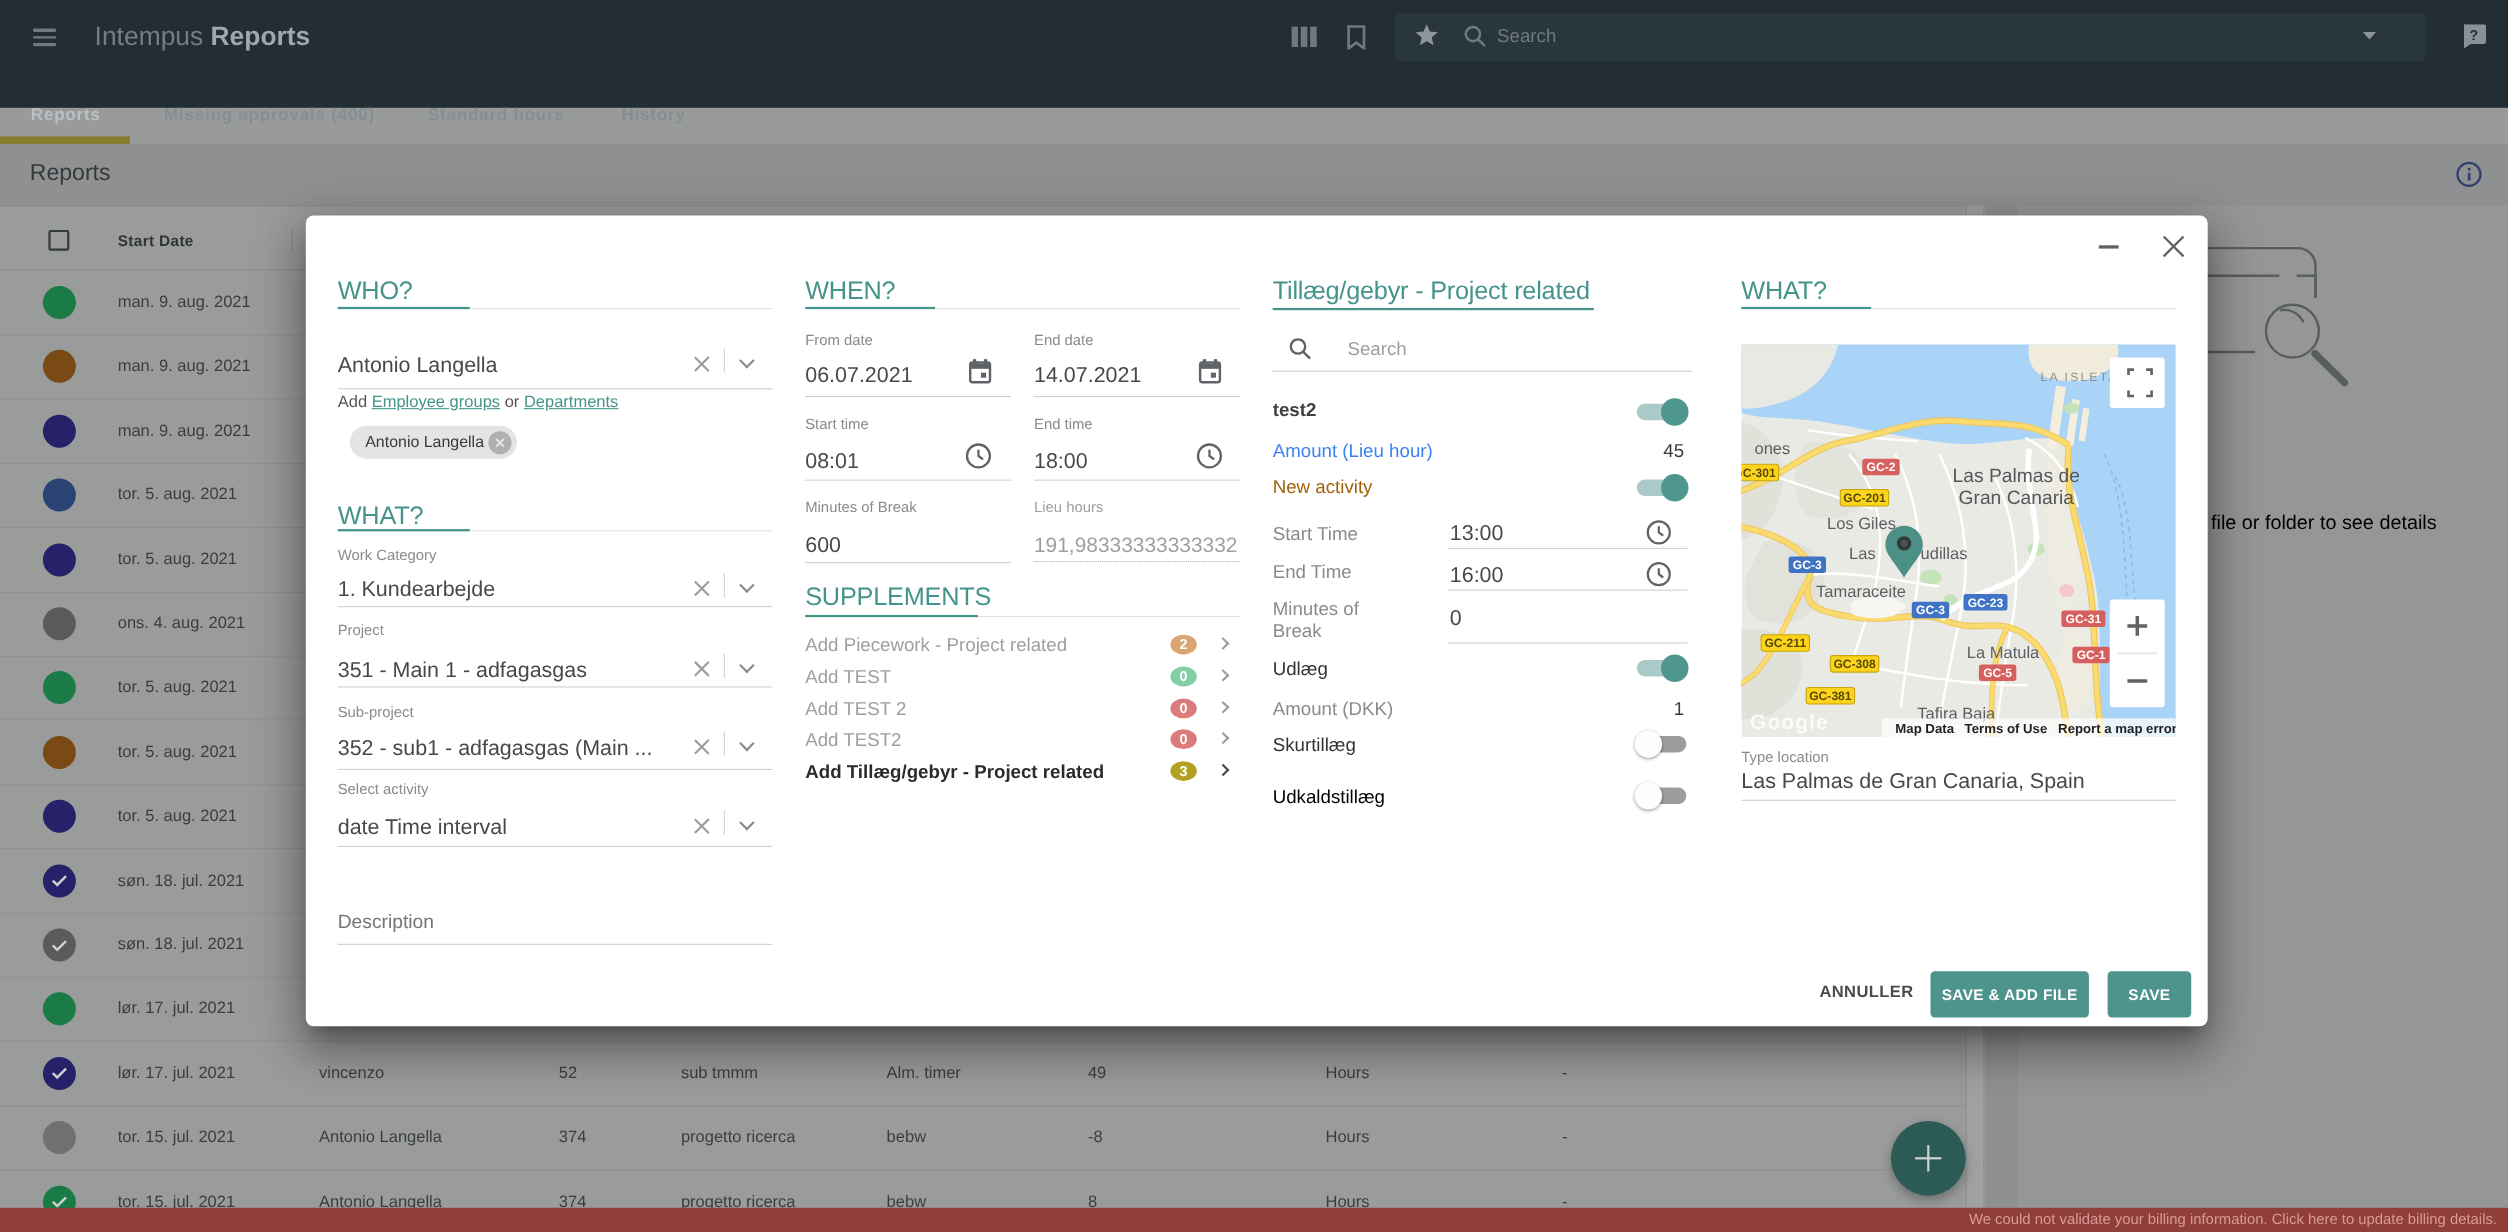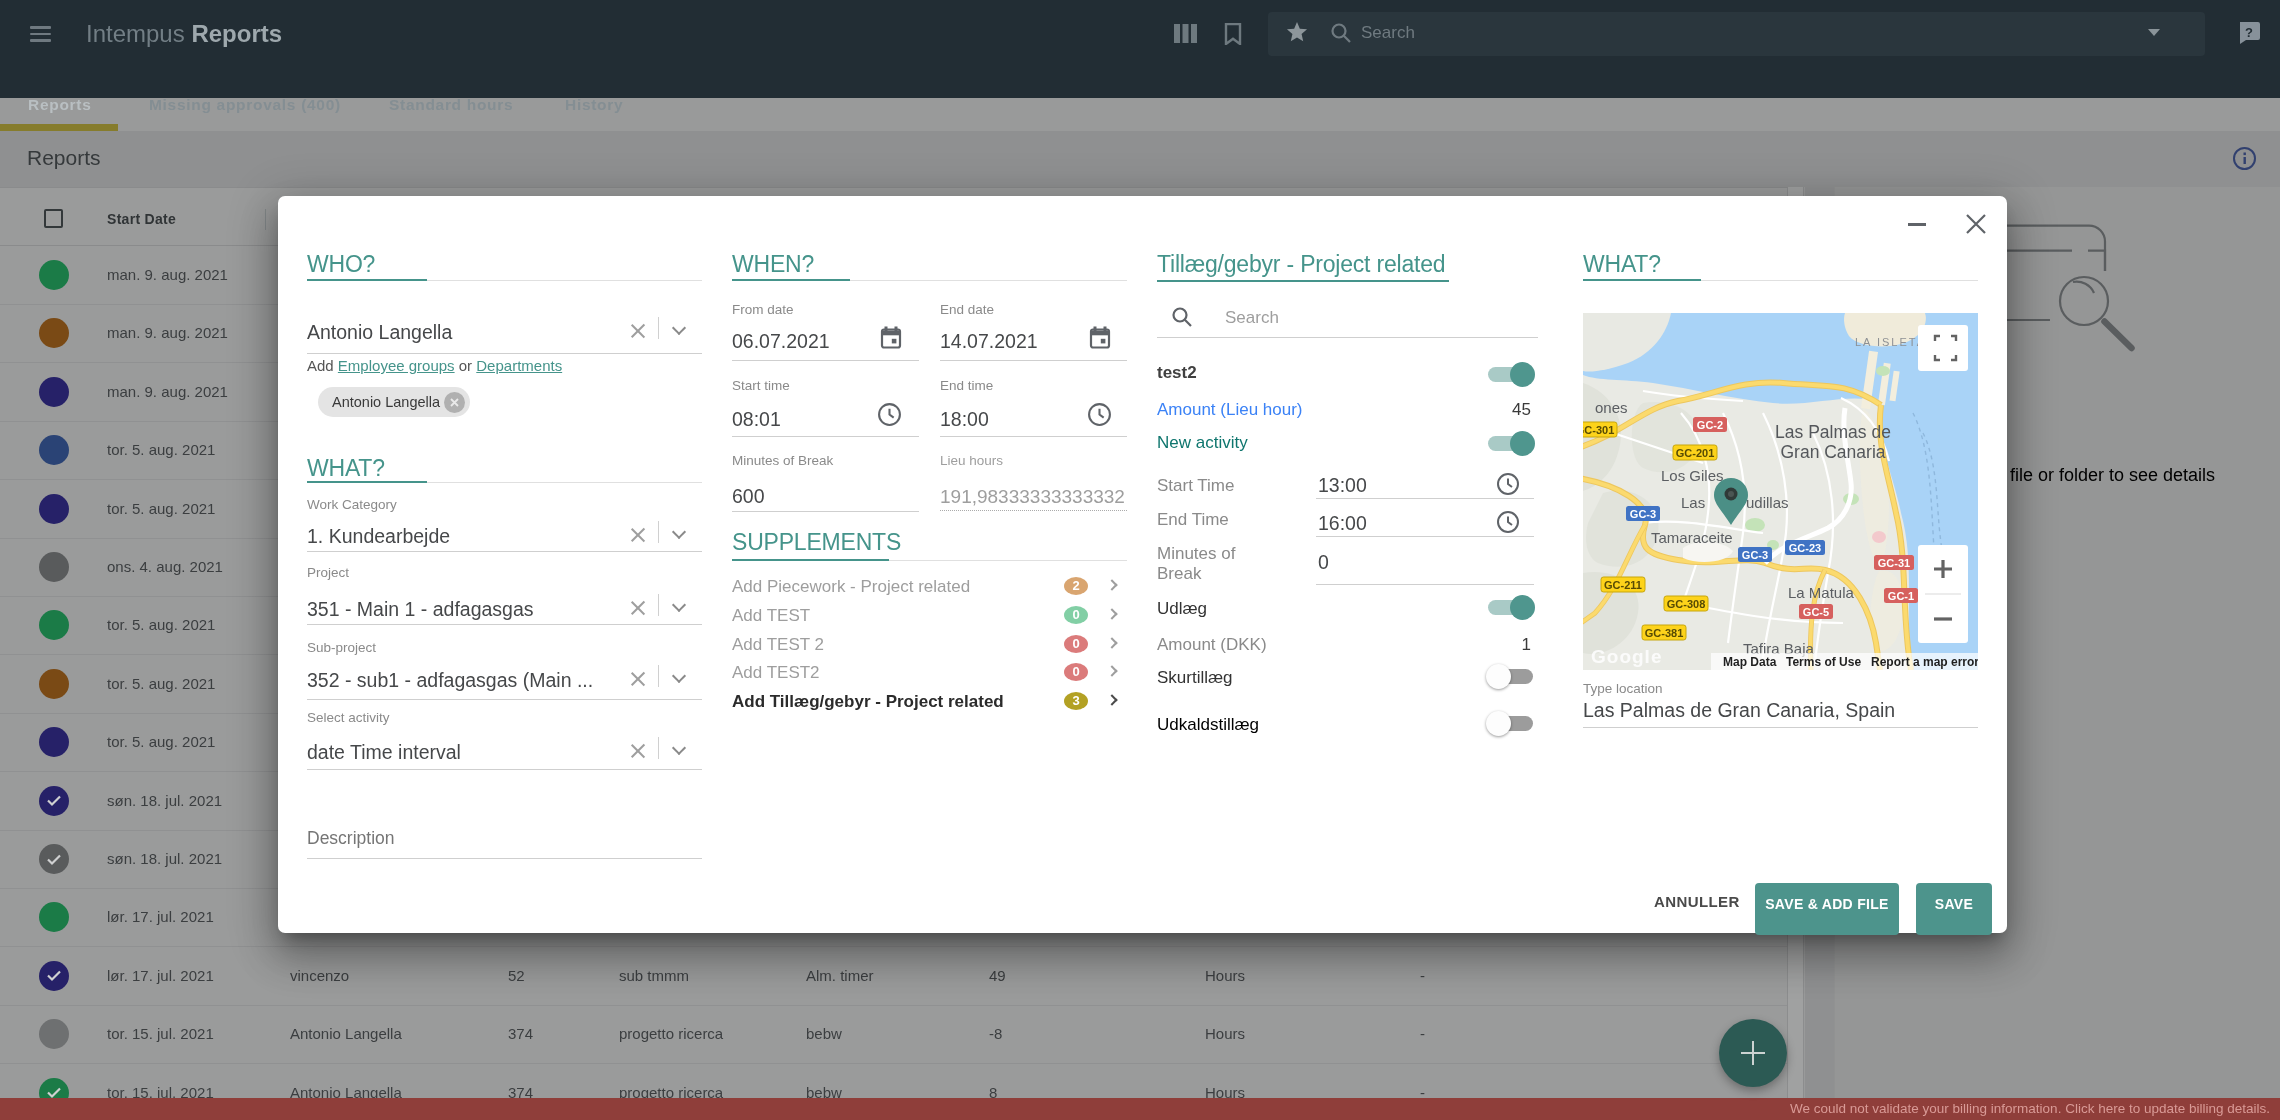--- a/index.html
+++ b/index.html
@@ -62,21 +62,21 @@
 .vdiv { position:absolute; width:1px; height:22px; background:#d0d0d0; }
 .chev { position:absolute; width:10px; height:10px; border-right:2px solid #8a8a8a; border-bottom:2px solid #8a8a8a; transform:rotate(45deg); }
 .link { color:#45948b; text-decoration:underline; }
 .toggle-on { position:absolute; width:45px; height:15px; background:#a9cac6; border-radius:8px; }
 .toggle-on:after { content:""; position:absolute; right:-2px; top:-5px; width:25px; height:25px; border-radius:50%; background:#4f968e; }
 .toggle-off { position:absolute; width:45px; height:15px; background:#9c9c9c; border-radius:8px; }
 .toggle-off:after { content:""; position:absolute; left:-2px; top:-5px; width:25px; height:25px; border-radius:50%; background:#fdfdfd; box-shadow:0 1px 3px rgba(0,0,0,.4); }
 .badge { position:absolute; width:24px; height:18px; border-radius:50%; color:#fff; font-size:13px; font-weight:700; text-align:center; line-height:18px; }
 .supp { position:absolute; font-size:17px; color:#9e9e9e; }
 .schev { position:absolute; width:8px; height:8px; border-right:2.4px solid #9e9e9e; border-bottom:2.4px solid #9e9e9e; transform:rotate(-45deg); }
-.btn { position:absolute; height:52px; background:#4d948c; border-radius:4px; color:#fff; font-size:14px; font-weight:700; text-align:center; letter-spacing:.3px; }
+.btn { position:absolute; height:42px; background:#4d948c; border-radius:4px; color:#fff; font-size:14px; font-weight:700; text-align:center; letter-spacing:.3px; }
 </style>
 </head>
 <body>
 
 <div class="a" id="appbar">
   <div class="hline" style="top:26px"></div>
   <div class="hline" style="top:32.5px"></div>
   <div class="hline" style="top:39px"></div>
   <div class="a" id="title">Intempus <b>Reports</b></div>
 
@@ -374,21 +374,21 @@
   <svg class="a" style="left:893px;top:110px" width="22" height="22" viewBox="0 0 22 22">
     <circle cx="9" cy="9" r="6.5" fill="none" stroke="#5f6368" stroke-width="2.2"></circle>
     <line x1="13.8" y1="13.8" x2="20" y2="20" stroke="#5f6368" stroke-width="2.2"></line>
   </svg>
   <div class="a" style="left:947px;top:112px;font-size:17px;color:#9e9e9e">Search</div>
   <div class="fline" style="left:879px;top:141px;width:381px"></div>
   <div class="a" style="left:879px;top:167px;font-size:17px;color:#404040;font-weight:700">test2</div>
   <div class="toggle-on" style="left:1210px;top:171px"></div>
   <div class="a" style="left:879px;top:204px;font-size:17px;color:#3b82f6">Amount (Lieu hour)</div>
   <div class="a" style="left:1153px;top:204px;width:100px;text-align:right;font-size:17px;color:#3a3a3a">45</div>
-  <div class="a" style="left:879px;top:237px;font-size:17px;color:#0f766e">New activity</div>
+  <div class="a" style="left:879px;top:237px;font-size:17px;color:#a16207">New activity</div>
   <div class="toggle-on" style="left:1210px;top:239.5px"></div>
   <div class="a" style="left:879px;top:279.5px;font-size:17px;color:#8a8a8a">Start Time</div>
   <div class="val" style="left:1040px;top:278px">13:00</div>
   <svg class="a" style="left:1218px;top:276px" width="24" height="24" viewBox="0 0 24 24">
     <circle cx="12" cy="12" r="10" fill="none" stroke="#5f6368" stroke-width="2"></circle>
     <path d="M12 6.5 V12 L16 15" fill="none" stroke="#5f6368" stroke-width="2"></path>
   </svg>
   <div class="fline" style="left:1038px;top:301.5px;width:218px"></div>
   <div class="a" style="left:879px;top:313.5px;font-size:17px;color:#8a8a8a">End Time</div>
   <div class="val" style="left:1040px;top:316px">16:00</div>

